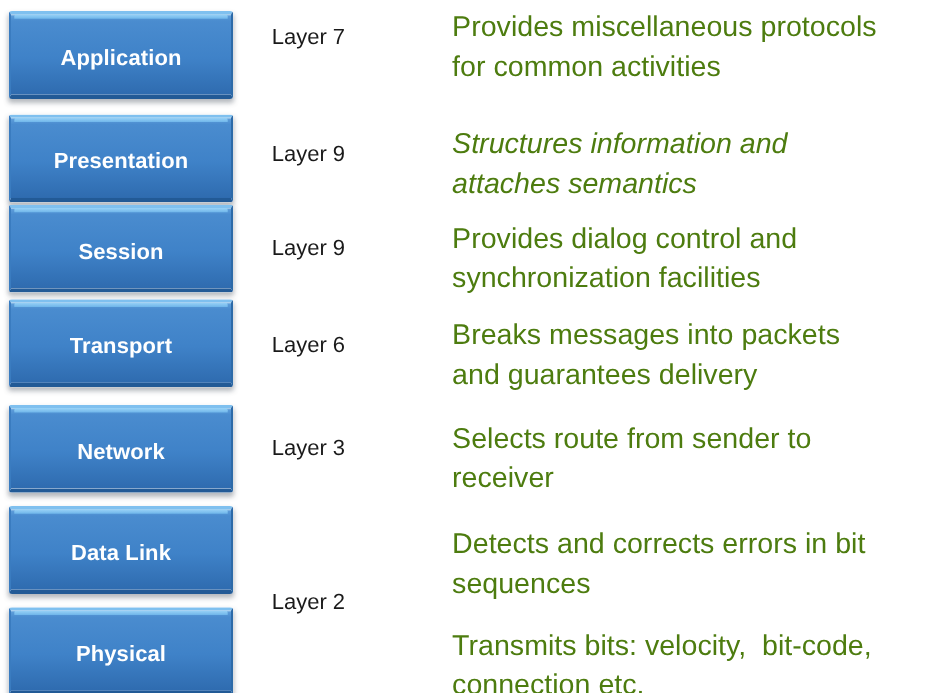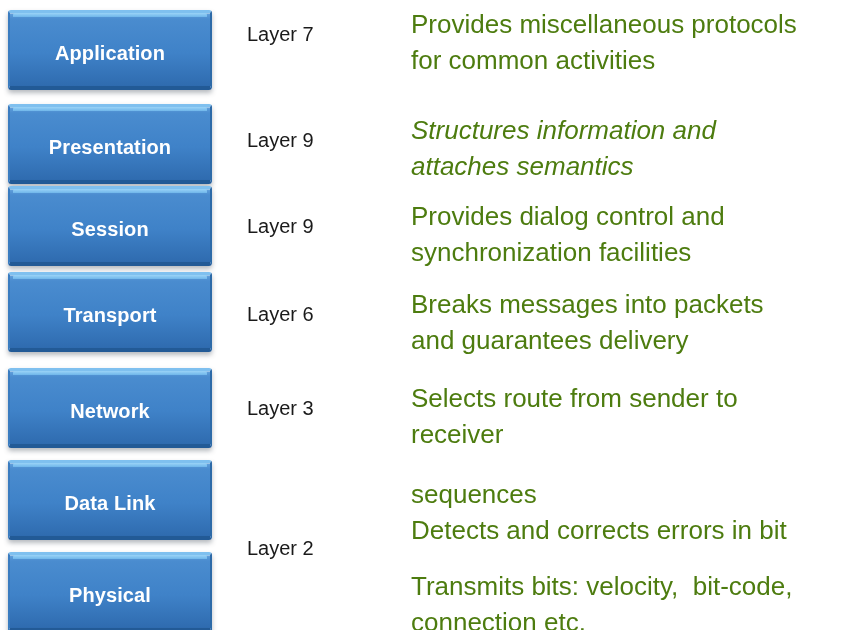--- a/index.html
+++ b/index.html
@@ -193,22 +193,22 @@
       <span class="desc-line">receiver</span>
     </div>
   </div>
 
   <div class="layer-row" id="row-2">
     <div class="layer-box">
       <span class="layer-box-label">Data Link</span>
     </div>
     <div class="layer-number">Layer 2</div>
     <div class="layer-desc">
+      <span class="desc-line">Detects and corrects errors in bit</span>
       <span class="desc-line">sequences</span>
-      <span class="desc-line">Detects and corrects errors in bit</span>
     </div>
   </div>
 
   <div class="layer-row" id="row-1">
     <div class="layer-box">
       <span class="layer-box-label">Physical</span>
     </div>
     <div class="layer-number">Layer 1</div>
     <div class="layer-desc">
       <span class="desc-line">Transmits bits: velocity,  bit-code,</span>

